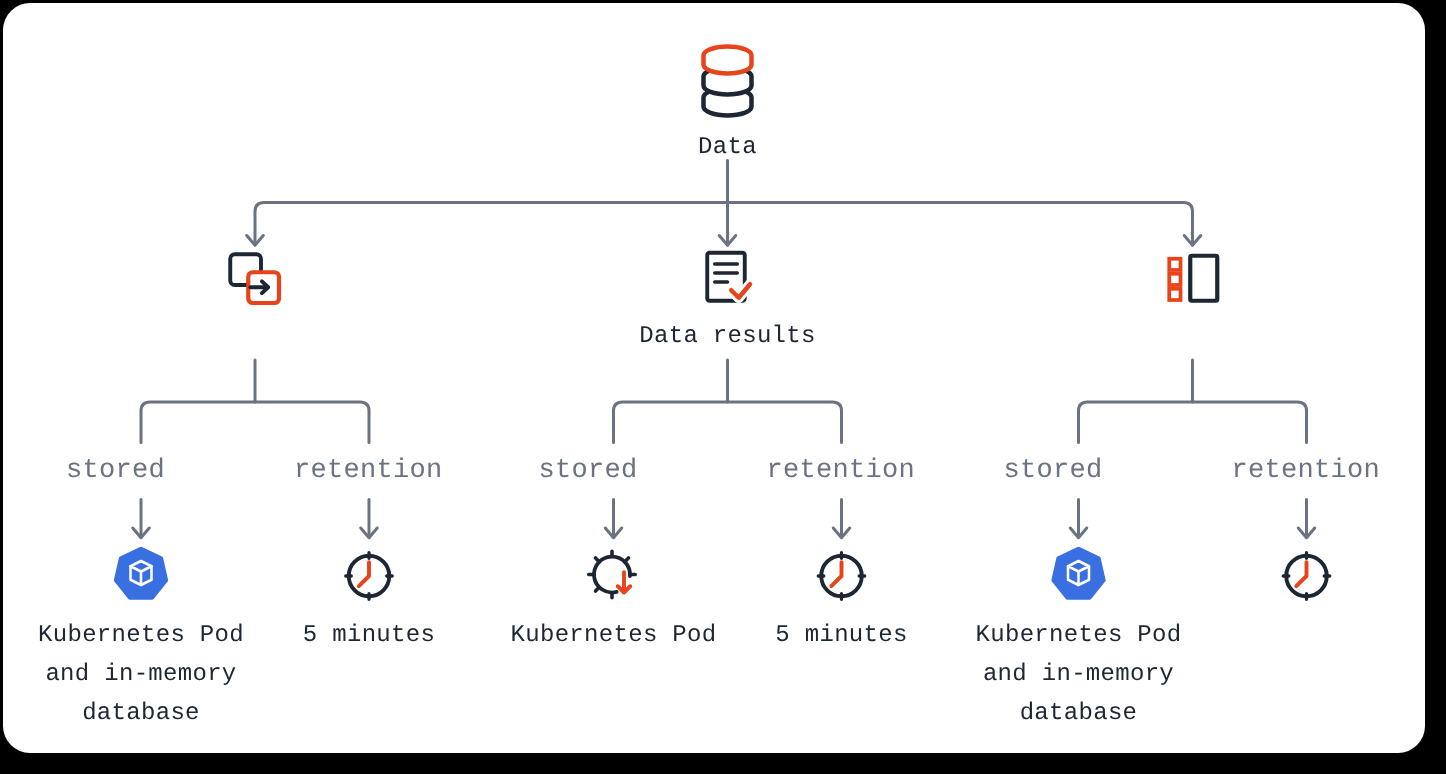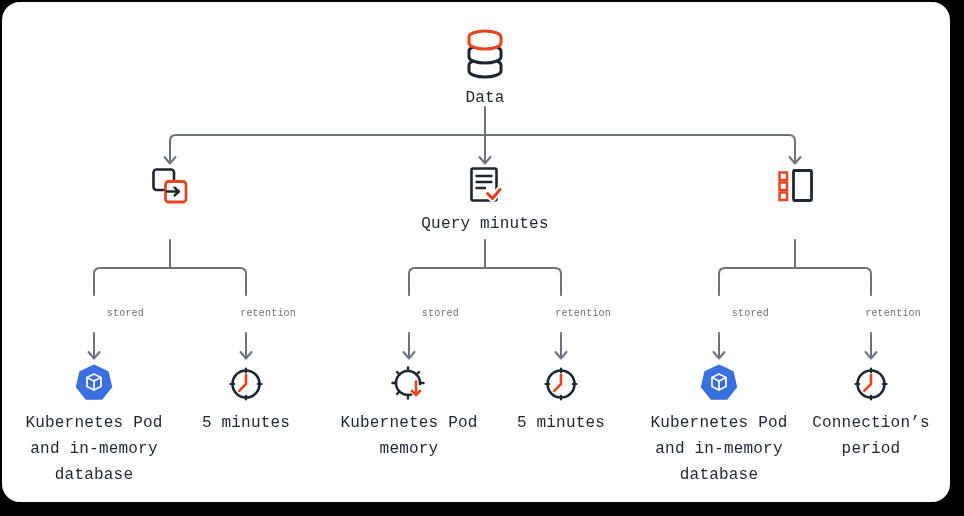--- a/index.html
+++ b/index.html
@@ -2,21 +2,21 @@
 <html><head>
 <meta charset="utf-8">
 <style>
   html,body{margin:0;padding:0;background:#000;}
   .stage{position:relative;width:964px;height:516px;background:#000;overflow:hidden;
          font-family:Liberation Mono, monospace;}
   .card{position:absolute;left:2px;top:2px;width:948px;height:500px;background:#fff;border-radius:18px;}
   .connectors{position:absolute;left:0;top:0;pointer-events:none;}
   .icon{position:absolute;}
   .label{position:absolute;text-align:center;color:#1d2633;font-size:16px;line-height:26px;letter-spacing:.2px;}
-  .sublabel{position:absolute;text-align:right;color:#6b7280;font-size:10px;line-height:22px;letter-spacing:.2px;}
+  .sublabel{position:absolute;text-align:left;color:#6b7280;font-size:18px;line-height:22px;letter-spacing:.2px;}
   .label span{display:block;}
 </style>
 </head>
 <body>
 
 <div class="stage">
   <div class="card"></div>
 
   <svg class="connectors" width="964" height="516" viewBox="0 0 964 516" fill="none" stroke="#6b7280" stroke-width="2" stroke-linecap="round" stroke-linejoin="round">
 
@@ -64,21 +64,21 @@
   </svg>
 
   <svg class="icon" style="left:467px;top:165px" width="36" height="40" viewBox="0 0 36 40" fill="none" stroke-linecap="round" stroke-linejoin="round">
     <rect x="4.5" y="3.5" width="25" height="32" rx="1.5" stroke="#1d2633" stroke-width="2.6" fill="#fff"></rect>
     <path d="M9.5 11 H24.5" stroke="#1d2633" stroke-width="2.4"></path>
     <path d="M9.5 17 H24.5" stroke="#1d2633" stroke-width="2.4"></path>
     <path d="M9.5 23 H18" stroke="#1d2633" stroke-width="2.4"></path>
     <path d="M20.5 28.5 L25.5 33.5 L33 24.5" stroke="#fff" stroke-width="7"></path>
     <path d="M20.5 28.5 L25.5 33.5 L33 24.5" stroke="#e8431a" stroke-width="3"></path>
   </svg>
-  <div class="label" style="left:385px;top:211px;width:200px">Query minutes</div>
+  <div class="label" style="left:385px;top:211px;width:200px">Data results</div>
 
   <svg class="icon" style="left:775px;top:167px" width="40" height="38" viewBox="0 0 40 38" fill="none">
     <rect x="18.5" y="3.5" width="18" height="30" rx="1" stroke="#1d2633" stroke-width="2.8"></rect>
     <rect x="4.5" y="5.5" width="7.5" height="7.5" stroke="#e8431a" stroke-width="2.5"></rect>
     <rect x="4.5" y="15.5" width="7.5" height="7.5" stroke="#e8431a" stroke-width="2.5"></rect>
     <rect x="4.5" y="25.5" width="7.5" height="7.5" stroke="#e8431a" stroke-width="2.5"></rect>
   </svg>
 
   <div class="sublabel" style="left:44px;top:303px;width:100px">stored</div>
   <div class="sublabel" style="left:196px;top:303px;width:100px">retention</div>
@@ -133,27 +133,22 @@
   <div class="label" style="left:9px;top:410px;width:170px">
     <span>Kubernetes Pod</span>
     <span>and in-memory</span>
     <span>database</span>
   </div>
   <div class="label" style="left:161px;top:410px;width:170px">
     <span>5 minutes</span>
   </div>
   <div class="label" style="left:324px;top:410px;width:170px">
     <span>Kubernetes Pod</span>
-    <span>memory</span>
   </div>
   <div class="label" style="left:476px;top:410px;width:170px">
     <span>5 minutes</span>
   </div>
   <div class="label" style="left:634px;top:410px;width:170px">
     <span>Kubernetes Pod</span>
     <span>and in-memory</span>
     <span>database</span>
   </div>
-  <div class="label" style="left:786px;top:410px;width:170px">
-    <span>Connection’s</span>
-    <span>period</span>
-  </div>
 </div>
 
 </body></html>

